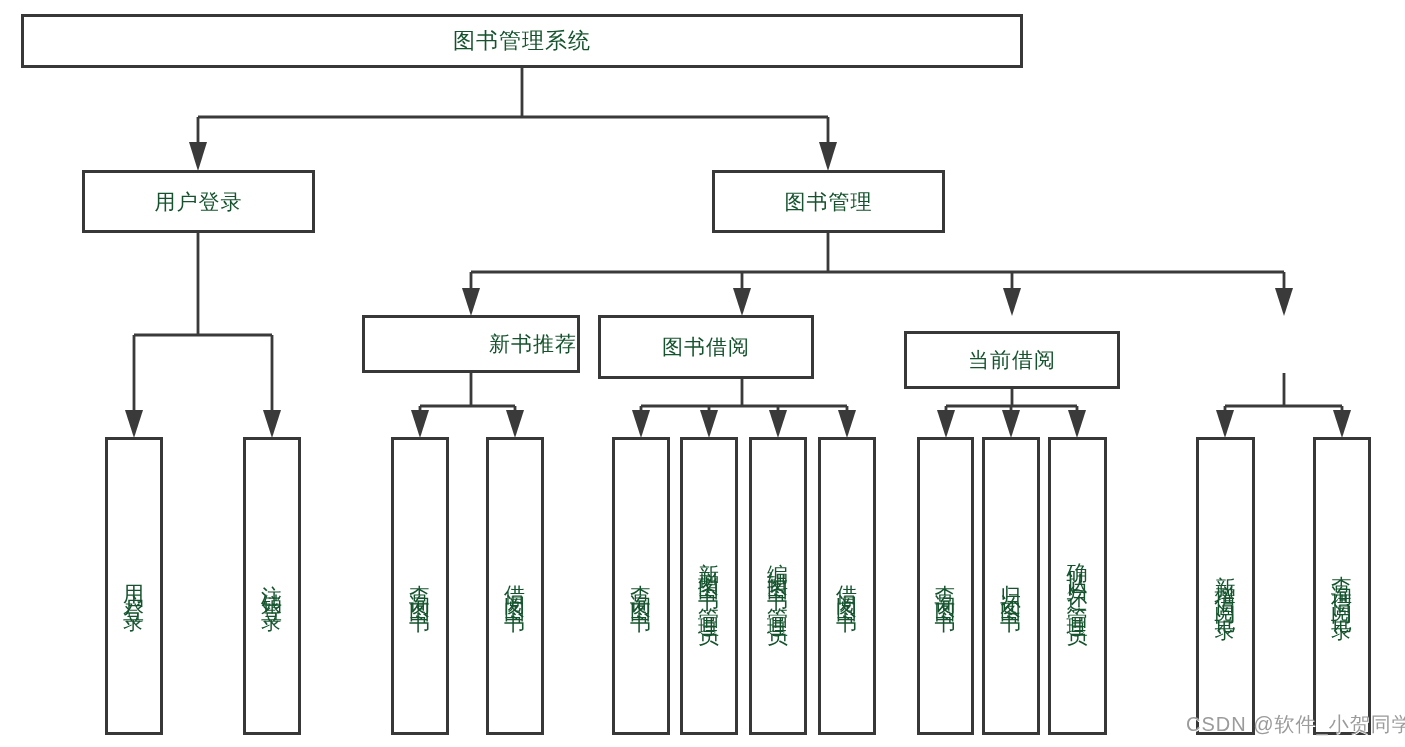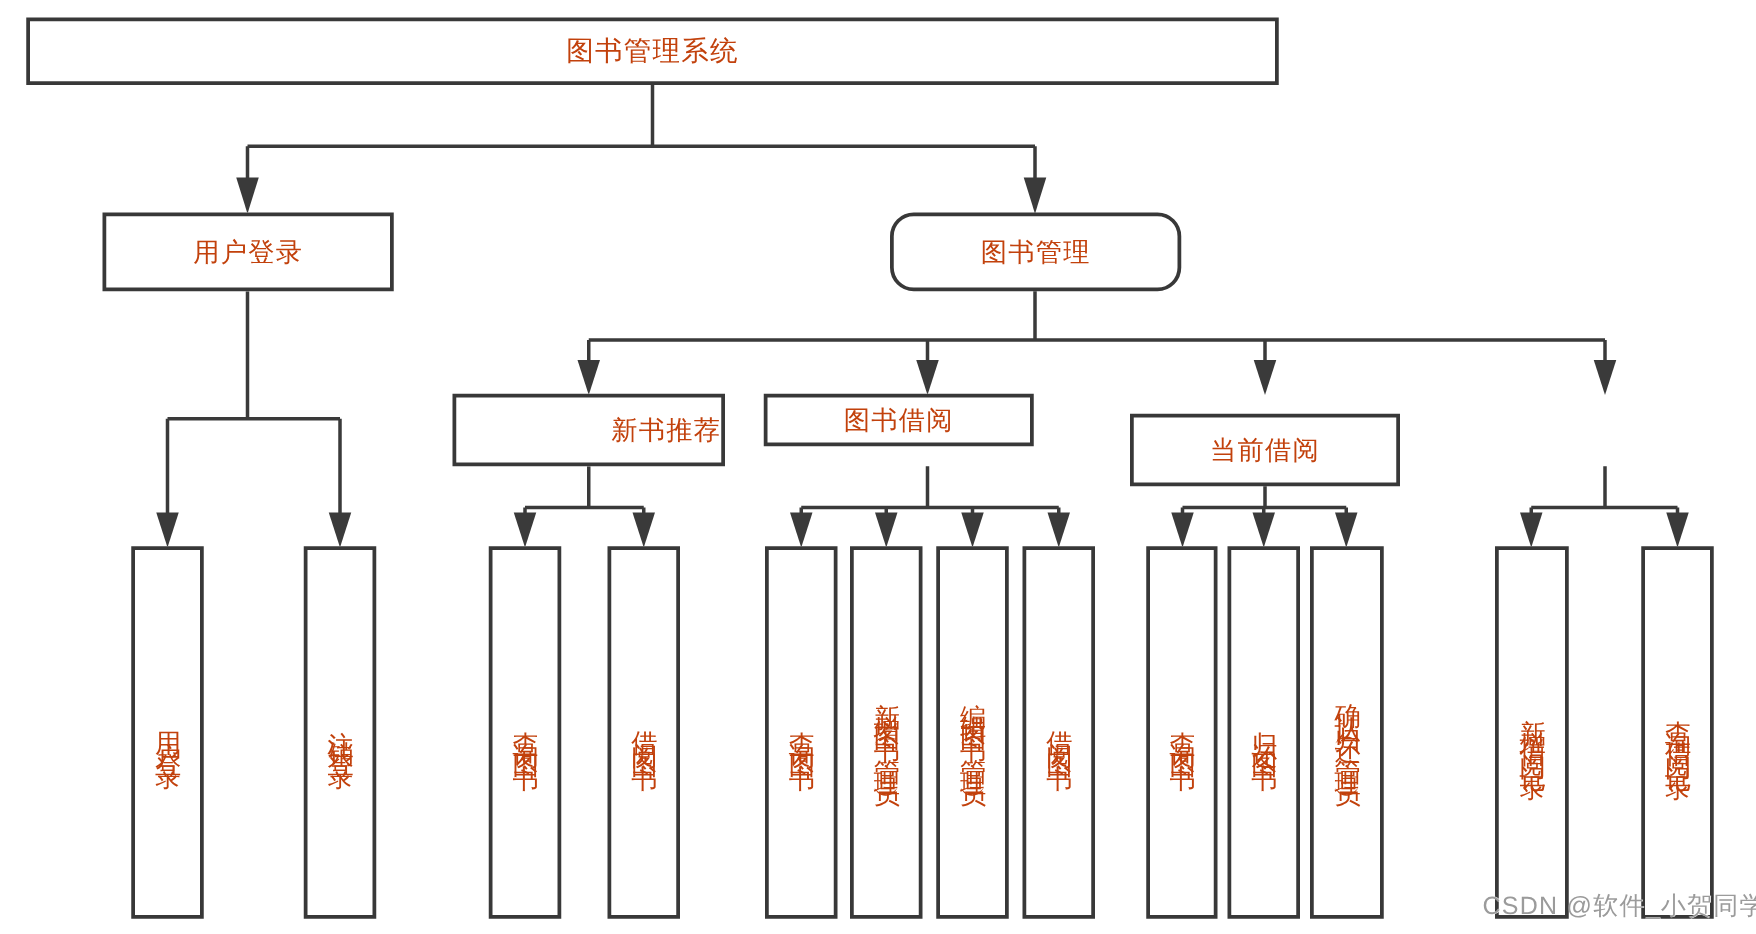--- a/index.html
+++ b/index.html
@@ -21,21 +21,21 @@
     top: 0;
     width: 1405px;
     height: 747px;
     z-index: 1;
   }
   .node {
     position: absolute;
     box-sizing: border-box;
     background: #ffffff;
     border: 3px solid #383838;
-    color: #c2410c;
+    color: #14532d;
     display: flex;
     align-items: center;
     justify-content: center;
     z-index: 2;
   }
   .hbox {
     font-size: 21px;
     letter-spacing: 1px;
     white-space: nowrap;
   }
@@ -111,28 +111,28 @@
     </g>
   </svg>
 
   <div class="node hbox root-box" style="left:21px; top:14px; width:1002px; height:54px;">
     <span>图书管理系统</span>
   </div>
 
   <div class="node hbox" style="left:82px; top:170px; width:233px; height:63px;">
     <span>用户登录</span>
   </div>
-  <div class="node hbox" style="left:712px; top:170px; width:233px; height:63px;border-radius:19px;">
+  <div class="node hbox" style="left:712px; top:170px; width:233px; height:63px;">
     <span>图书管理</span>
   </div>
 
   <div class="node hbox" style="left:362px; top:315px; width:218px; height:58px;justify-content:flex-end;">
     <span>新书推荐</span>
   </div>
-  <div class="node hbox" style="left:611px; top:315px; width:216px; height:42px;">
+  <div class="node hbox" style="left:598px; top:315px; width:216px; height:64px;">
     <span>图书借阅</span>
   </div>
   <div class="node hbox" style="left:904px; top:331px; width:216px; height:58px;">
     <span>当前借阅</span>
   </div>
 
   <div class="node vbox" style="left:105px; top:437px; width:58px; height:298px;">
     <span class="vtext">用户登录</span>
   </div>
   <div class="node vbox" style="left:243px; top:437px; width:58px; height:298px;">

